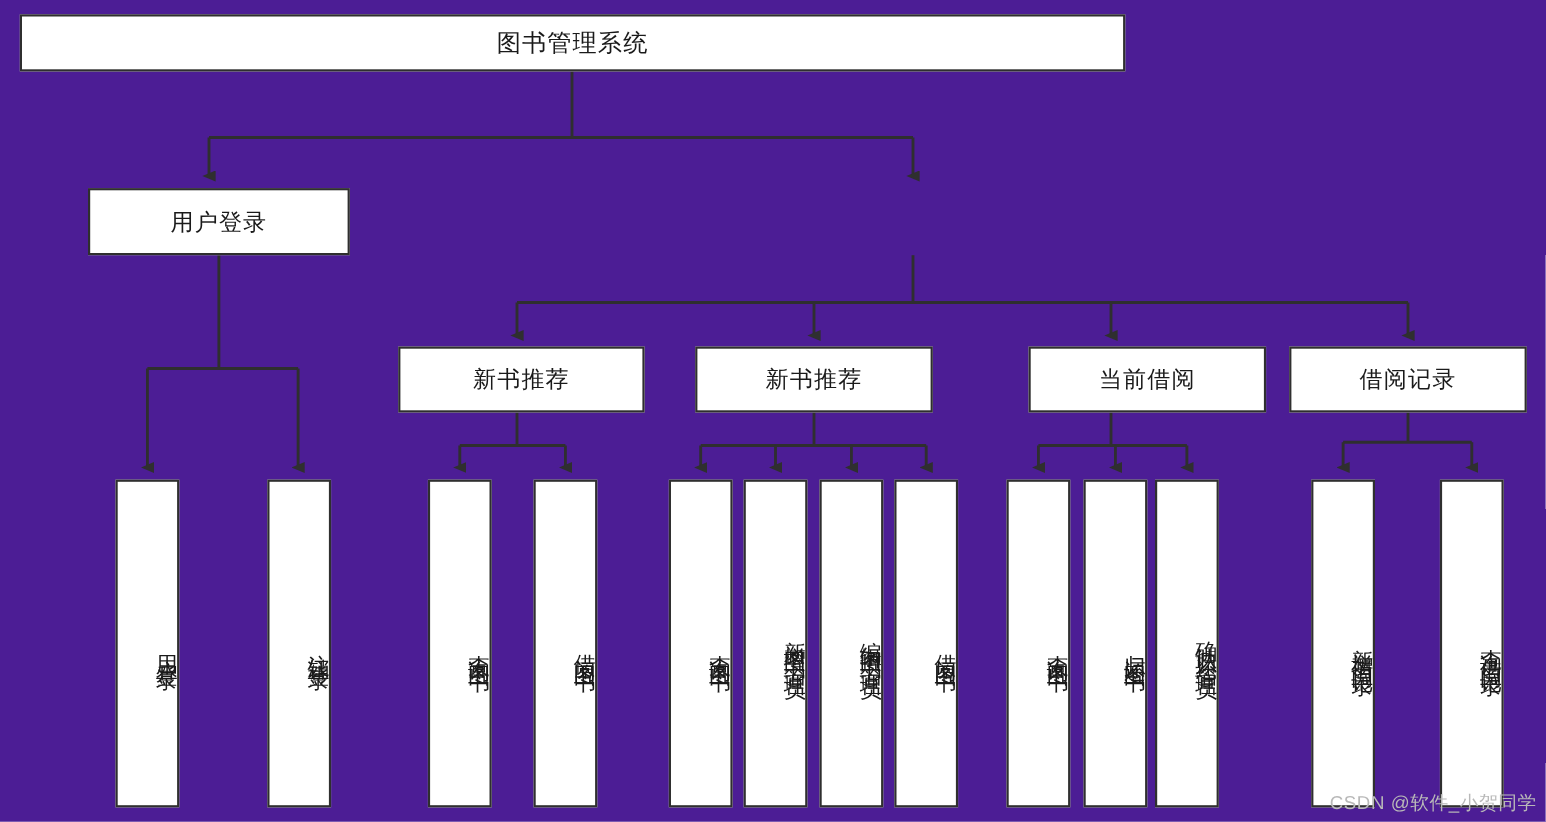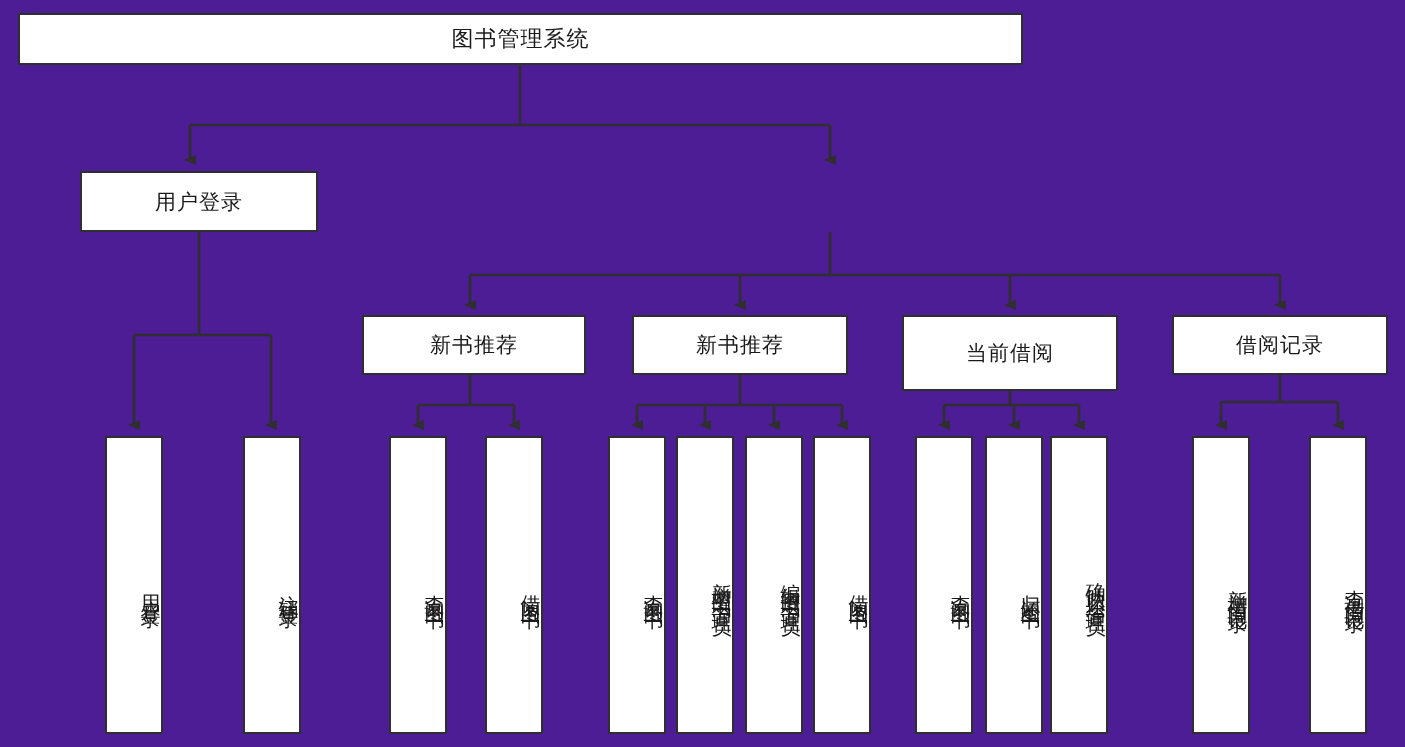--- a/index.html
+++ b/index.html
@@ -114,21 +114,21 @@
   <div class="node horiz" style="left:80px;top:171px;width:238px;height:61px;">
     <span>用户登录</span>
   </div>
 
   <div class="node horiz" style="left:362px;top:315px;width:224px;height:60px;">
     <span>新书推荐</span>
   </div>
   <div class="node horiz" style="left:632px;top:315px;width:216px;height:60px;">
     <span>新书推荐</span>
   </div>
-  <div class="node horiz" style="left:902px;top:315px;width:216px;height:76px;">
+  <div class="node horiz" style="left:935px;top:315px;width:216px;height:60px;">
     <span>当前借阅</span>
   </div>
   <div class="node horiz" style="left:1172px;top:315px;width:216px;height:60px;">
     <span>借阅记录</span>
   </div>
 
   <div class="node vert" style="left:105px;top:436px;width:58px;height:298px;">
     <span class="vtext">用户登录</span>
   </div>
   <div class="node vert" style="left:243px;top:436px;width:58px;height:298px;">
@@ -165,14 +165,15 @@
     <span class="vtext">确认归还（管理员）</span>
   </div>
 
   <div class="node vert" style="left:1192px;top:436px;width:58px;height:298px;">
     <span class="vtext">新增借阅记录</span>
   </div>
   <div class="node vert" style="left:1309px;top:436px;width:58px;height:298px;">
     <span class="vtext">查询借阅记录</span>
   </div>
 
+  <div class="watermark">CSDN @软件_小贺同学</div>
 
 </div>
 
 </body></html>

